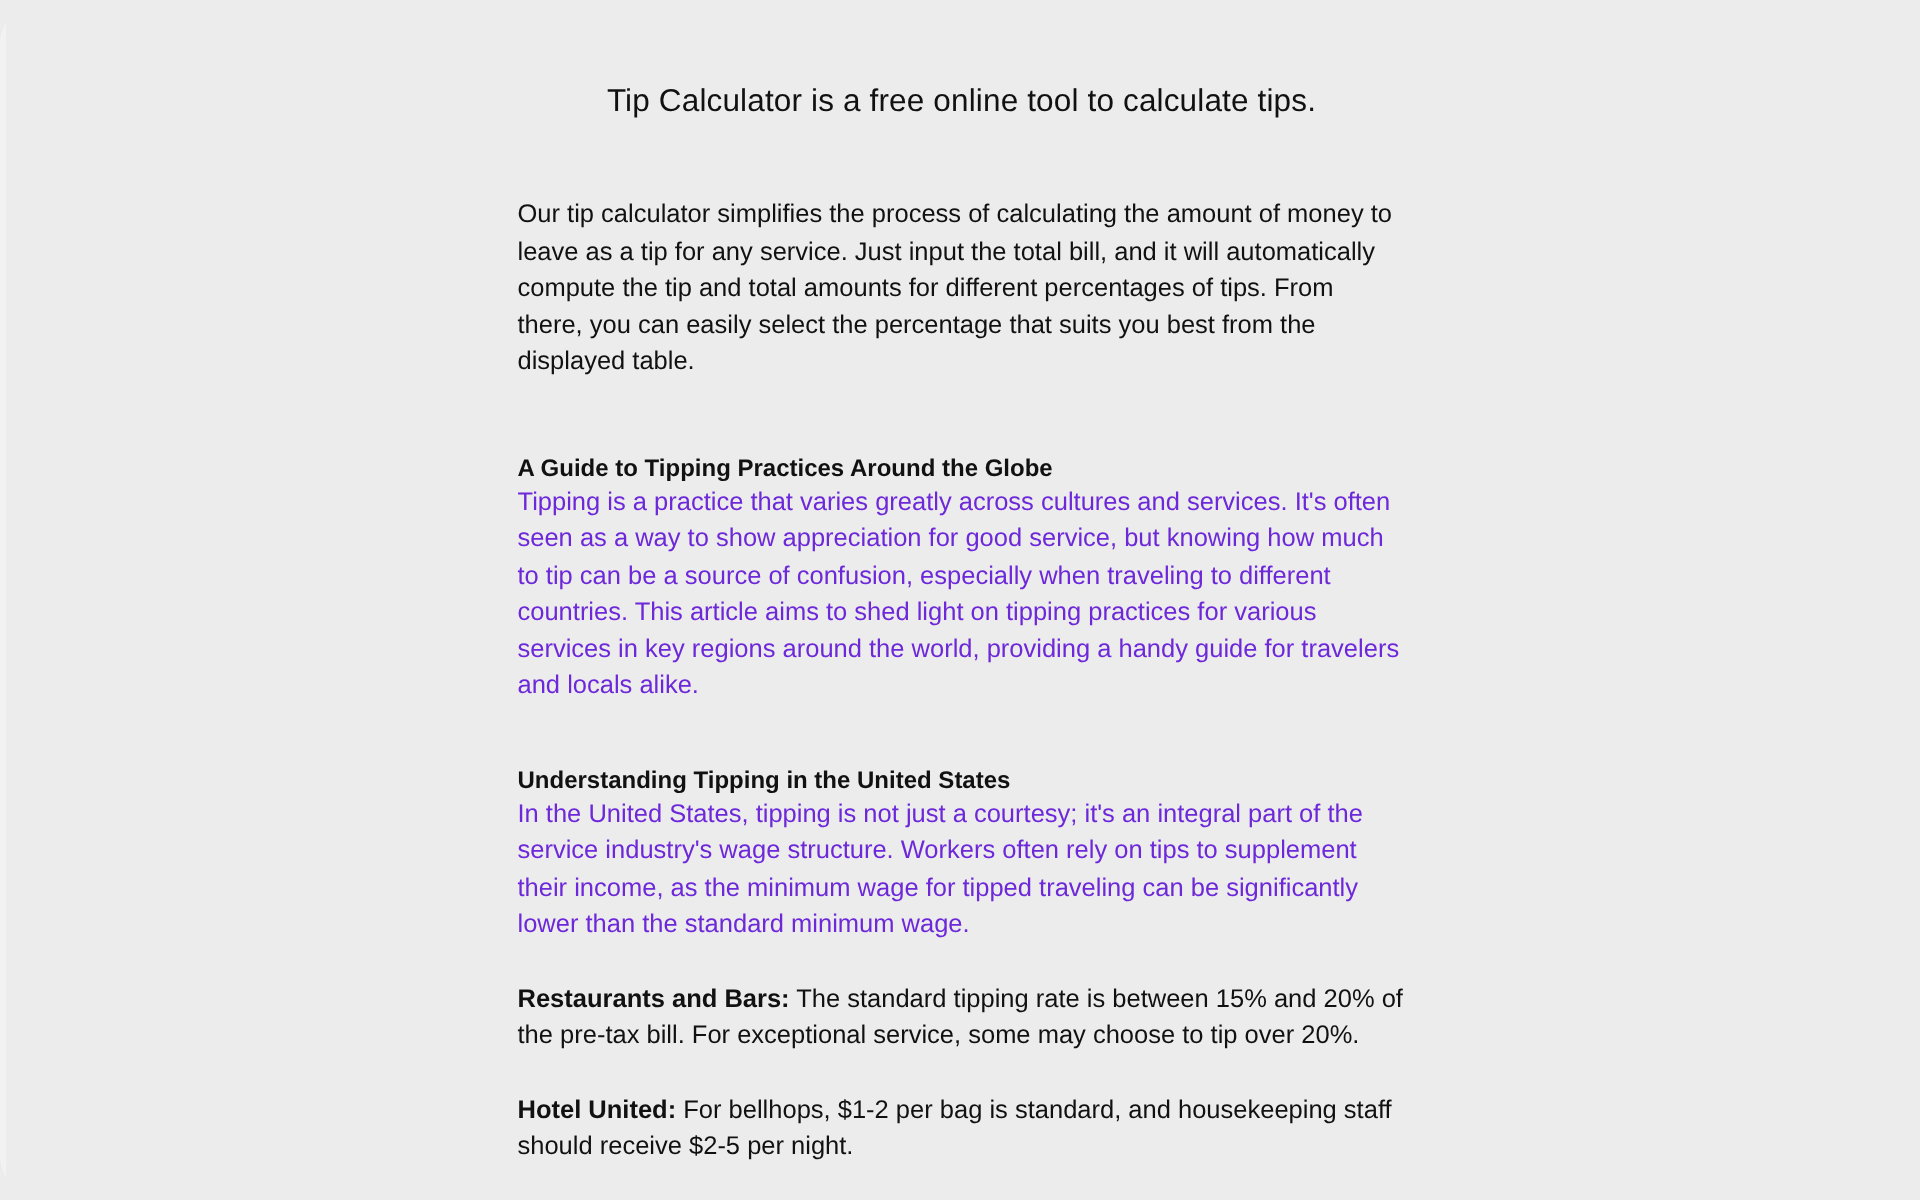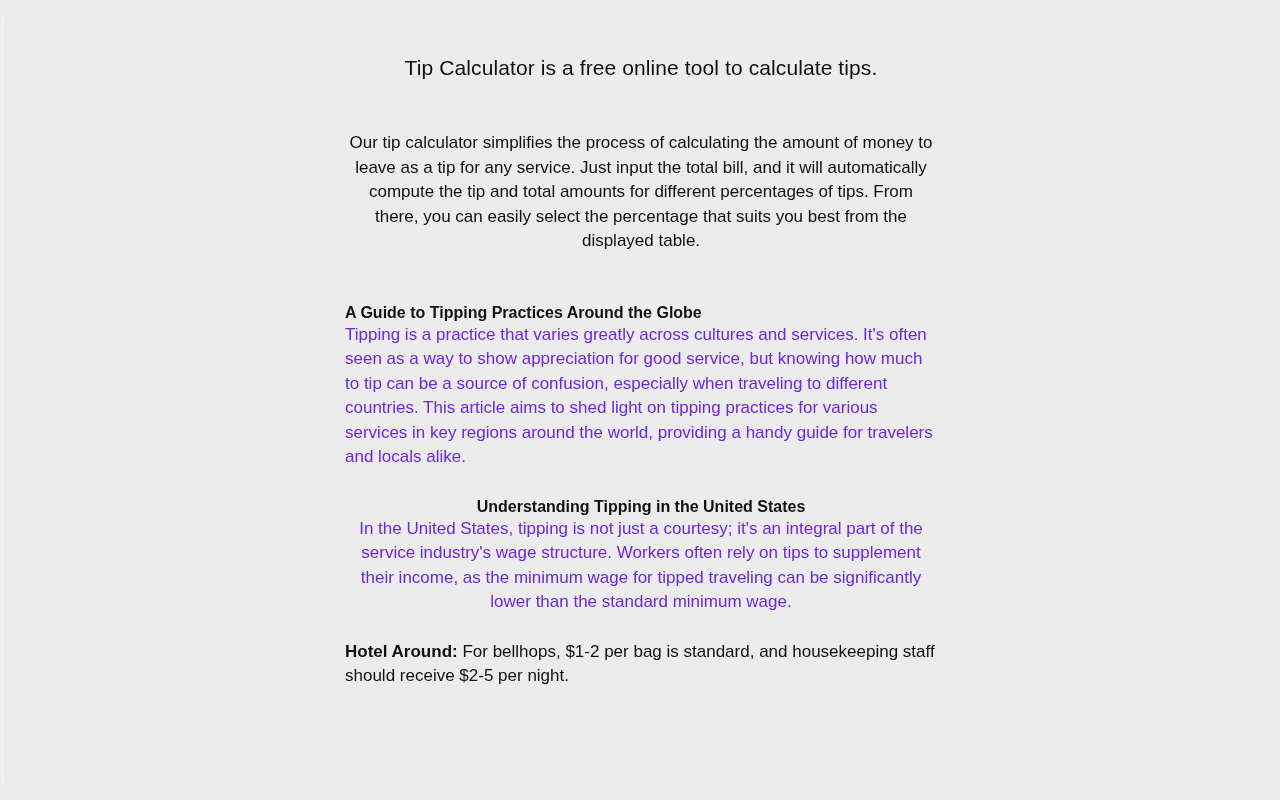--- a/index.html
+++ b/index.html
@@ -48,29 +48,27 @@
     color:#111111;
     margin-top:55px;
     letter-spacing:0.1px;
   }
 
   .intro {
     font-size:17px;
     line-height:24.5px;
     margin-top:50px;
     color:#111111;
-    text-align:center;
   }
 
   .section {
     margin-top:48px;
   }
   .section + .section {
-    margin-top:26px;
-    text-align:center;
+    margin-top:40px;
   }
 
   .section-heading {
     font-size:16px;
     font-weight:700;
     line-height:21px;
     color:#111111;
   }
 
   .section-body {
@@ -106,20 +104,23 @@
     <div class="section">
       <h2 class="section-heading">A Guide to Tipping Practices Around the Globe</h2>
       <p class="section-body">Tipping is a practice that varies greatly across cultures and services. It's often seen as a way to show appreciation for good service, but knowing how much to tip can be a source of confusion, especially when traveling to different countries. This article aims to shed light on tipping practices for various services in key regions around the world, providing a handy guide for travelers and locals alike.</p>
     </div>
 
     <div class="section">
       <h2 class="section-heading">Understanding Tipping in the United States</h2>
       <p class="section-body">In the United States, tipping is not just a courtesy; it's an integral part of the service industry's wage structure. Workers often rely on tips to supplement their income, as the minimum wage for tipped traveling can be significantly lower than the standard minimum wage.</p>
     </div>
 
+    <p class="note">
+      <strong>Restaurants and Bars:</strong><span> The standard tipping rate is between 15% and 20% of the pre-tax bill. For exceptional service, some may choose to tip over 20%.</span>
+    </p>
 
 
     <p class="note">
-      <strong>Hotel Around:</strong><span> For bellhops, $1-2 per bag is standard, and housekeeping staff should receive $2-5 per night.</span>
+      <strong>Hotel United:</strong><span> For bellhops, $1-2 per bag is standard, and housekeeping staff should receive $2-5 per night.</span>
     </p>
 
   </div>
 </div>
 
 </body></html>

